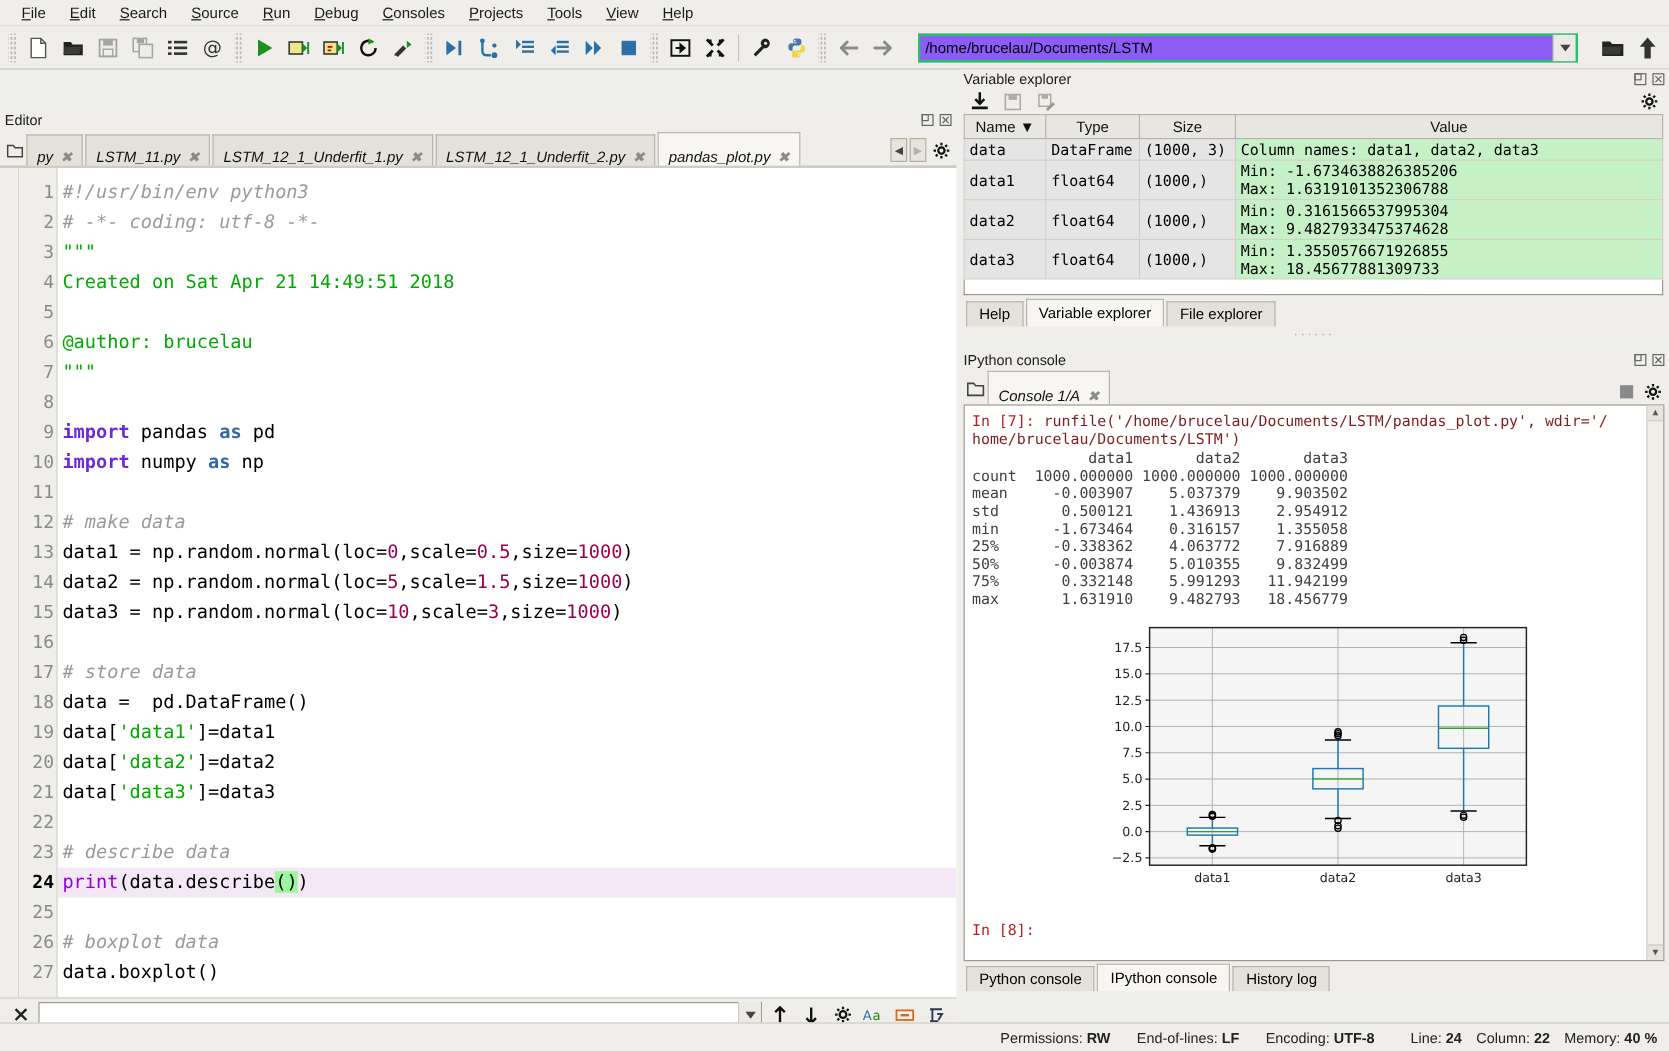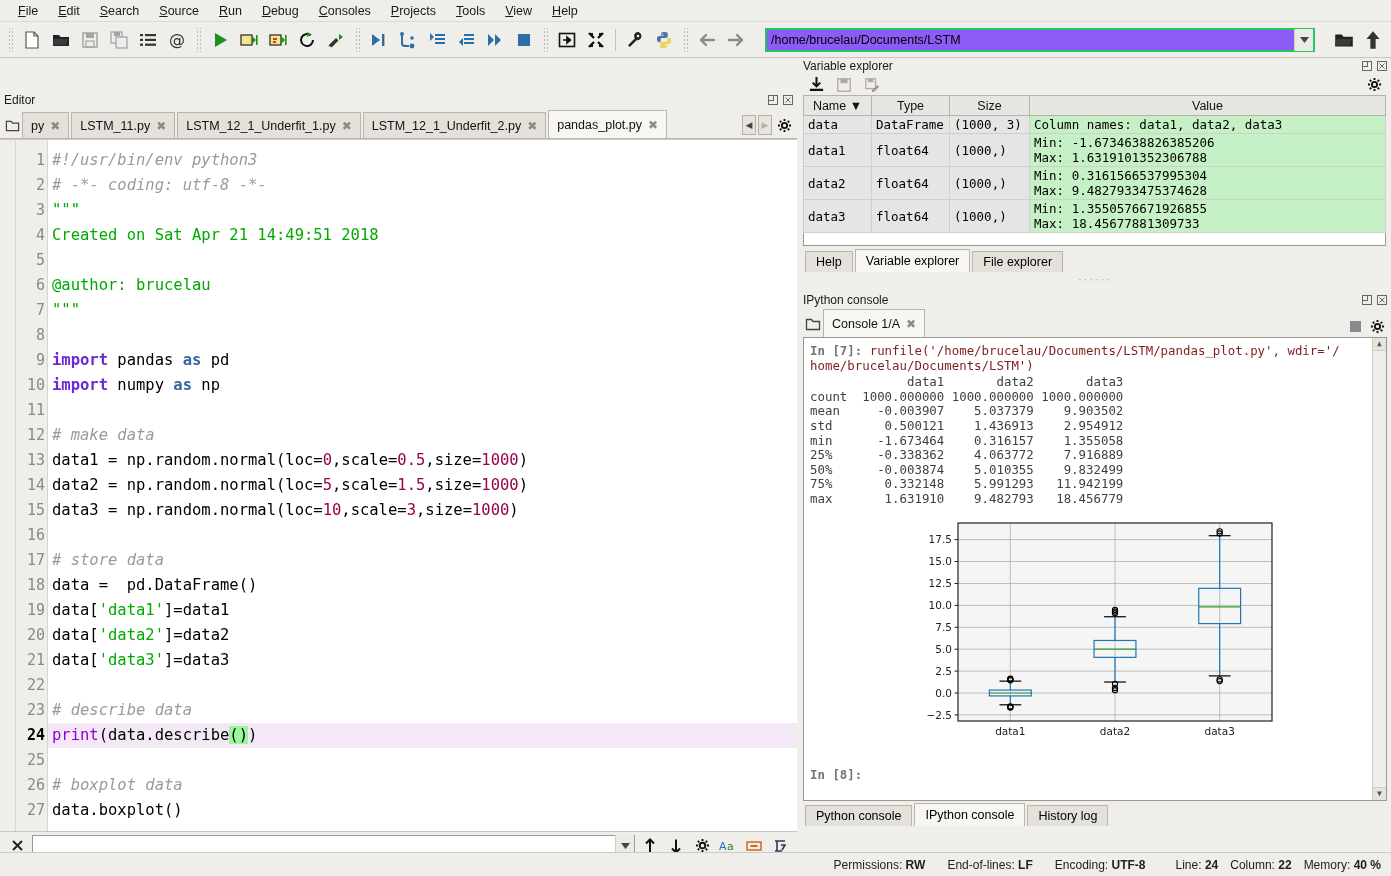--- a/index.html
+++ b/index.html
@@ -42,23 +42,23 @@
   .pane-btns { margin-left:auto; display:flex; gap:2px; padding-right:3px; }
   .pbtn { width:13px; height:13px; display:flex; align-items:center; justify-content:center;
           color:#555; }
 
   
   .editor-pane { position:absolute; left:0; top:58px; width:797px; height:768px;
                  background:#efeeea; display:flex; flex-direction:column;margin-top:33px; }
   .tabbar { height:30px; display:flex; align-items:flex-end; background:#efeeea;
             border-bottom:1px solid #b9b5ab; padding-left:2px; }
   .tabicon { width:20px; height:26px; display:flex; align-items:center; justify-content:center; }
-  .tab { height:26px; display:flex; align-items:center; gap:6px; padding:0 8px;
+  .tab { height:26px; display:flex; align-items:flex-end; gap:6px; padding:0 8px;
          background:#e3e1da; border:1px solid #b9b5ab; border-bottom:none;
-         margin-right:2px; font-size:12.5px; color:#111; cursor:default; }
+         margin-right:2px; font-size:12.5px; color:#111; cursor:default;font-style:italic; }
   .tab.active { background:#f7f6f2; height:28px; }
   .tab .x { color:#8a8a8a; font-size:12px; }
   .tabnav { margin-left:auto; display:flex; align-items:center; gap:2px; padding-right:3px; }
   .navbtn { width:14px; height:20px; border:1px solid #b5b1a7; background:#e6e4dd;
             display:flex; align-items:center; justify-content:center; font-size:9px; color:#444; }
 
   .code-area { flex:1; display:flex; background:#ffffff; position:relative; overflow:hidden;
                border-top:1px solid #cfccc4; }
   .bpcol { width:16px; background:#efeeea; border-right:1px solid #d8d5cd; }
   .linenums { width:32px; background:#efeeea; text-align:right; padding-right:2px;
@@ -114,21 +114,21 @@
   .con-tabbar { height:28px; display:flex; align-items:flex-end; padding-left:4px; }
   .con-body { flex:1; margin:0 4px 0 4px; background:#fff; border:1px solid #9b988f;
               position:relative; overflow:hidden;
               font-family:"DejaVu Sans Mono", monospace; font-size:12.4px; line-height:14.6px; }
   .con-scroll { position:absolute; right:0; top:0; bottom:0; width:14px; background:#f0eee9;
                 border-left:1px solid #cfccc4; }
   .sc-btn { height:13px; display:flex; align-items:center; justify-content:center;
             font-size:8px; color:#555; background:#e6e4dd; border-bottom:1px solid #cfccc4; }
   .sc-btn.bot { position:absolute; bottom:0; left:0; right:0; border-bottom:none; border-top:1px solid #cfccc4; }
   .con-inner { padding:6px 6px 0 6px; }
-  .in-prompt { color:#737373; font-weight:bold; }
+  .in-prompt { color:#b91c1c; font-weight:normal; }
   .runfile { color:#7f1d1d; }
   .con-out { color:#404040; white-space:pre; }
   .con-tail { padding:4px 6px 0 6px; }
 
   .con-footer-tabs { display:flex; align-items:flex-end; padding-left:6px; height:25px;text-align:center; }
 
   
   .statusbar { position:absolute; left:0; bottom:0; width:1391px; height:24px;
                background:#efeeea; border-top:1px solid #cfccc4;
                display:flex; align-items:center; justify-content:flex-end;

